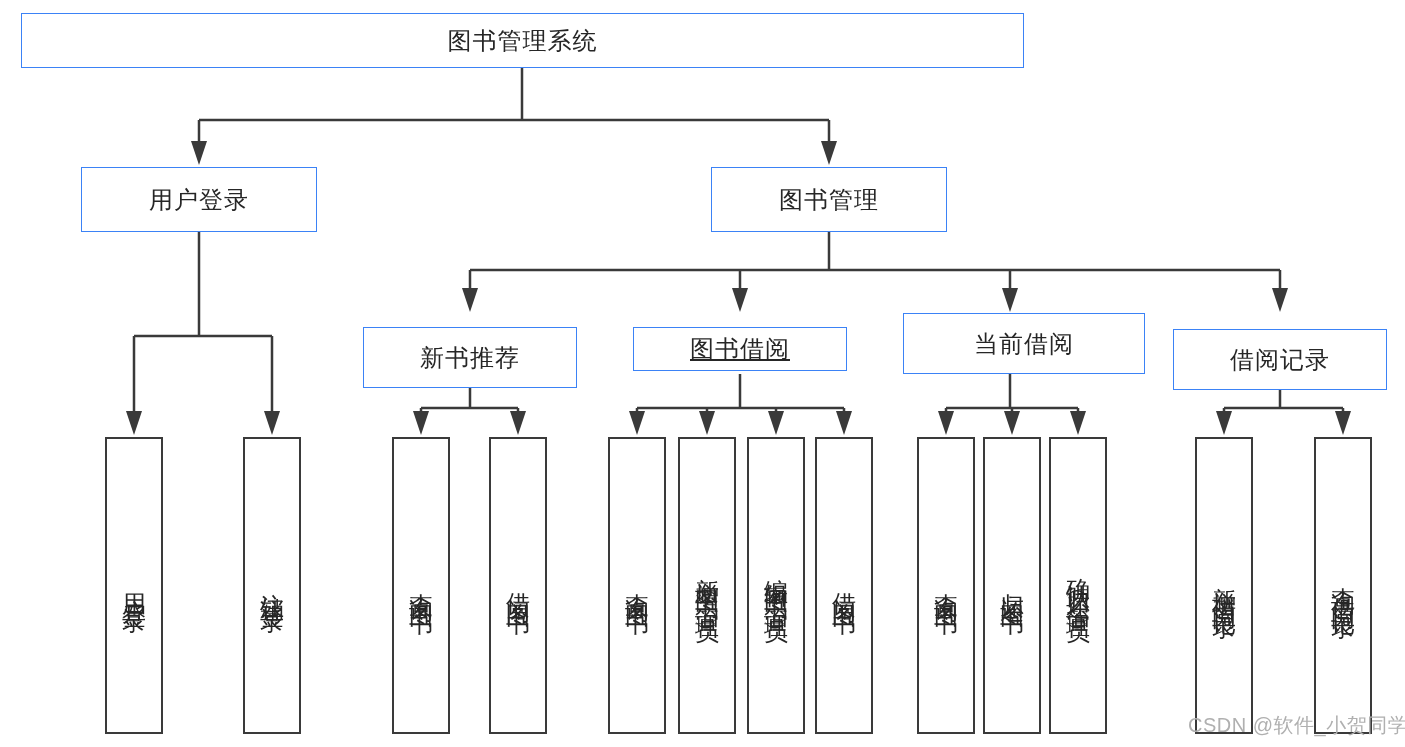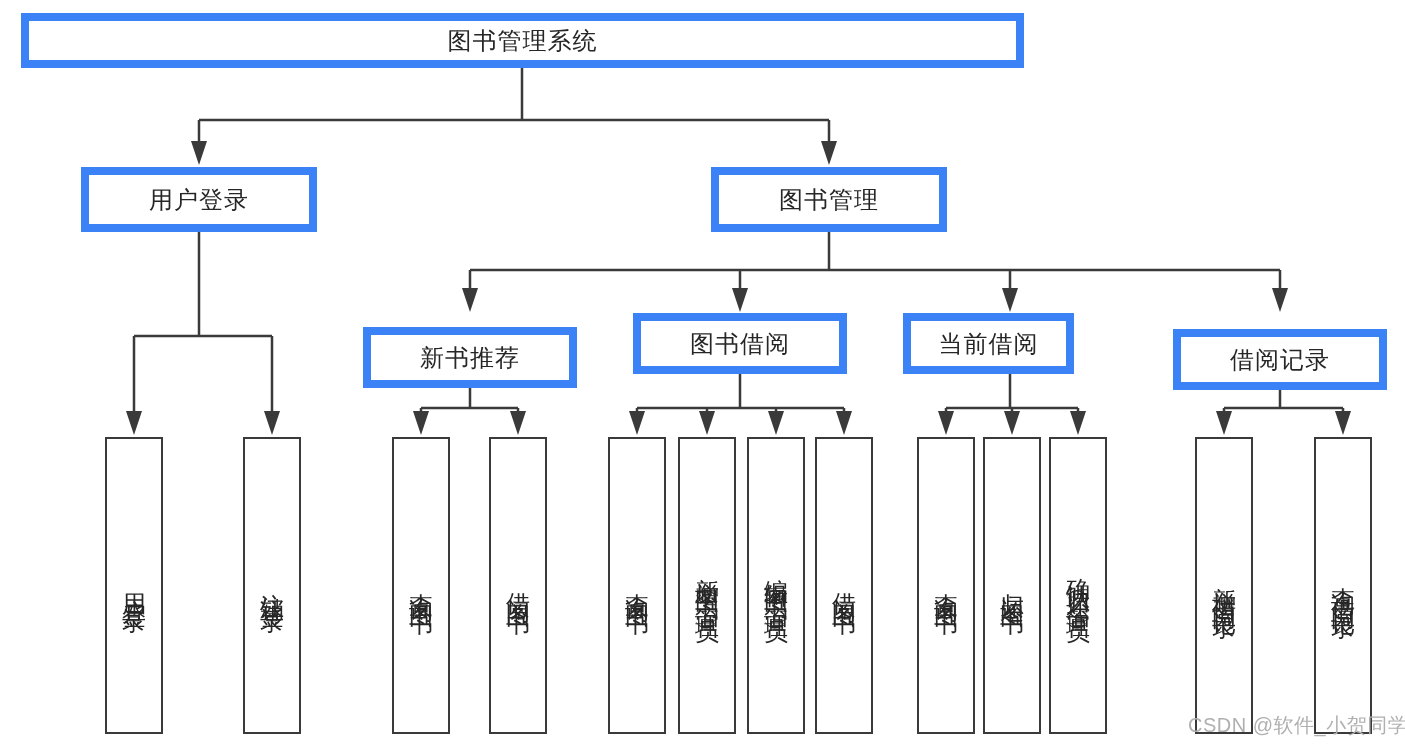--- a/index.html
+++ b/index.html
@@ -14,21 +14,21 @@
   }
   svg.connectors {
     position: absolute;
     left: 0; top: 0;
     width: 1405px; height: 747px;
   }
   .box {
     position: absolute;
     box-sizing: border-box;
     background: #ffffff;
-    border: 8px solid #3b82f6;
+    border: 1px solid #3b82f6;
     display: flex;
     align-items: center;
     justify-content: center;
     font-size: 24px;
     letter-spacing: 1px;
     white-space: nowrap;
   }
   .vbox {
     position: absolute;
     box-sizing: border-box;
@@ -99,22 +99,22 @@
       <path d="M1343 435 L1335 411 L1351 411 Z"></path>
     </g>
   </svg>
 
   <div class="box" style="left:21px; top:13px; width:1003px; height:55px;">图书管理系统</div>
 
   <div class="box" style="left:81px; top:167px; width:236px; height:65px;">用户登录</div>
   <div class="box" style="left:711px; top:167px; width:236px; height:65px;text-align:center;">图书管理</div>
 
   <div class="box" style="left:363px; top:313px; width:214px; height:61px;margin-top:14px;">新书推荐</div>
-  <div class="box" style="left:633px; top:313px; width:214px; height:61px;">图书借阅</div>
-  <div class="box" style="left:903px; top:313px; width:171px; height:61px;">当前借阅</div>
+  <div class="box" style="left:633px; top:327px; width:214px; height:44px;text-decoration:underline;">图书借阅</div>
+  <div class="box" style="left:903px; top:313px; width:242px; height:61px;">当前借阅</div>
   <div class="box" style="left:1173px; top:313px; width:214px; height:61px;margin-top:16px;">借阅记录</div>
 
   <div class="vbox" style="left:105px;">用户登录</div>
   <div class="vbox" style="left:243px;">注销登录</div>
 
   <div class="vbox" style="left:392px;">查询图书</div>
   <div class="vbox" style="left:489px;">借阅图书</div>
 
   <div class="vbox" style="left:608px;">查询图书</div>
   <div class="vbox" style="left:678px;">新增图书（管理员）</div>

